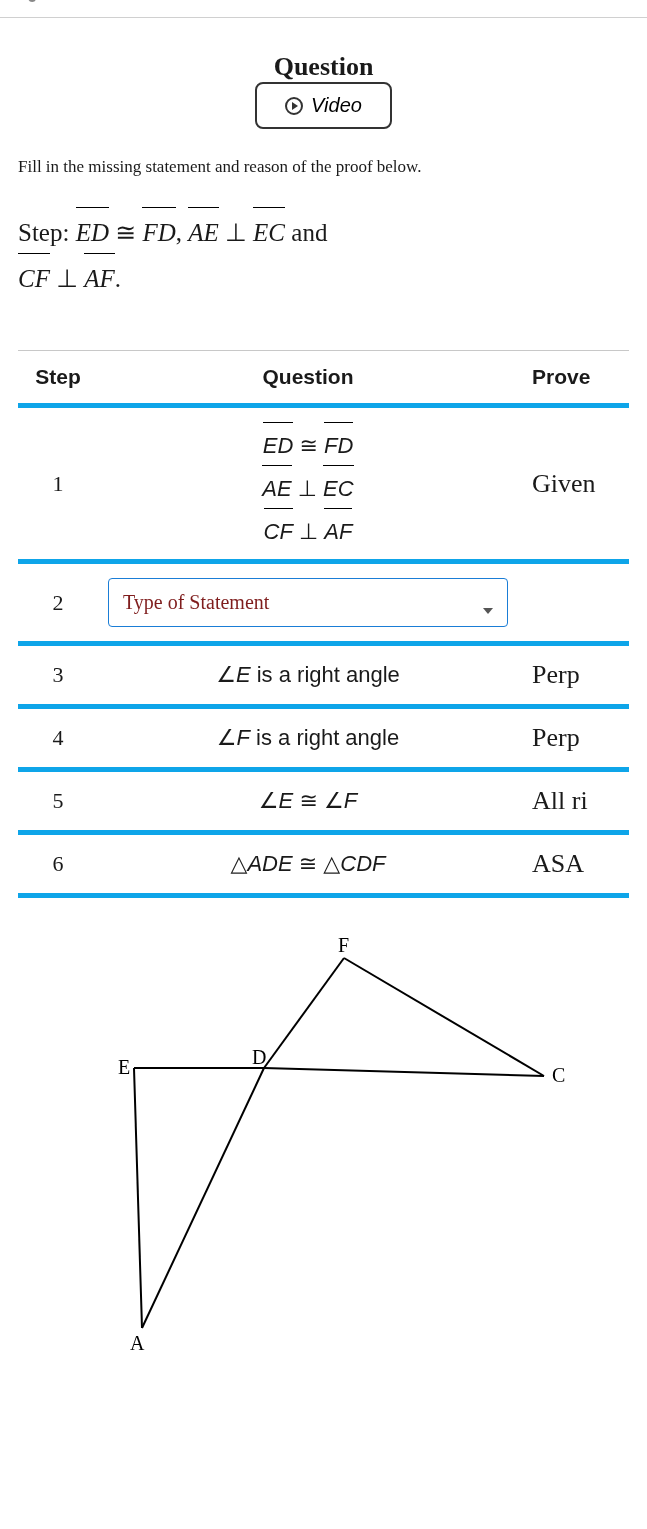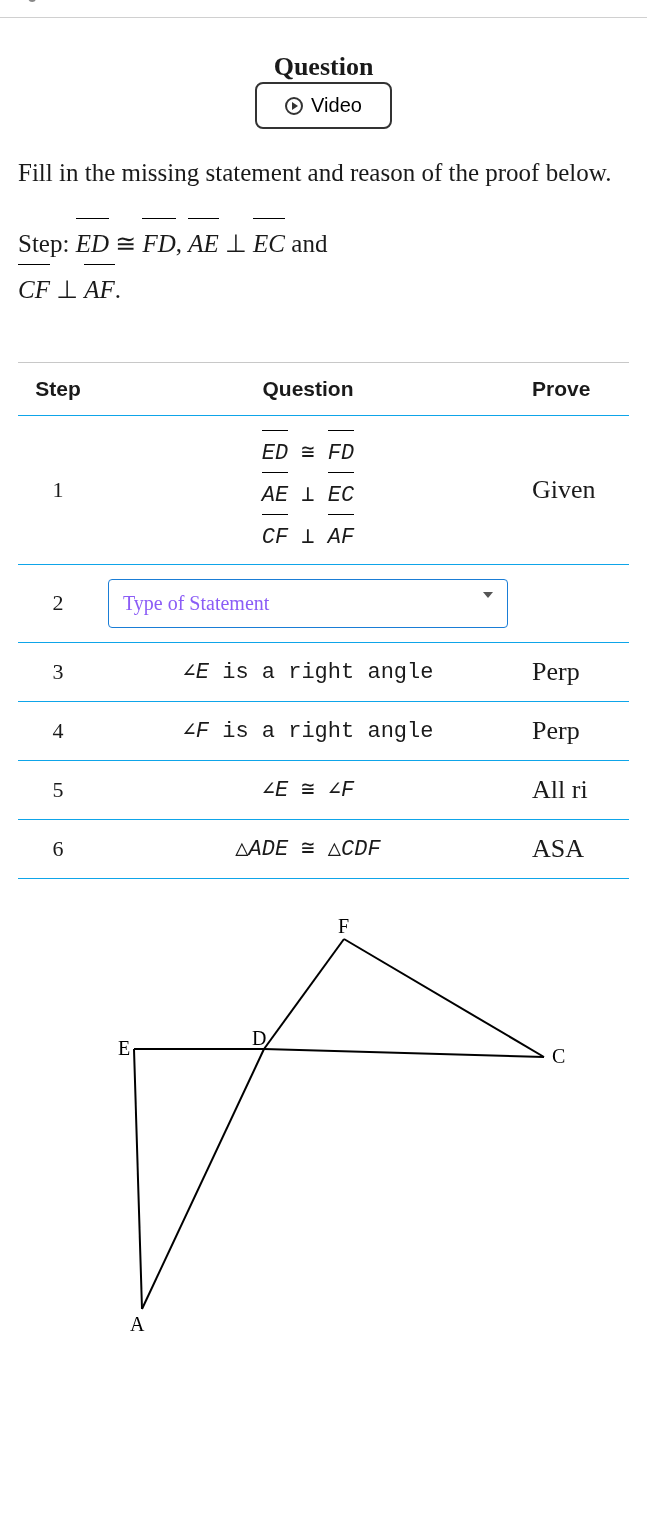--- a/index.html
+++ b/index.html
@@ -43,33 +43,34 @@
     border: 2px solid #333;
     border-radius: 8px;
     background: #fff;
     padding: 10px 28px;
     font-size: 20px;
     font-family: -apple-system, 'Helvetica Neue', Arial, sans-serif;
     display: flex;
     align-items: center;
     gap: 8px;
     cursor: pointer;
+    font-style: italic;
   }
   .play-icon {
     width: 18px; height: 18px; border: 2px solid #333; border-radius: 50%;
     display: inline-flex; align-items: center; justify-content: center;
   }
   .play-icon::before {
     content: ""; display: block; width: 0; height: 0;
     border-left: 6px solid #333; border-top: 4px solid transparent; border-bottom: 4px solid transparent;
     margin-left: 2px;
   }
 
   .prompt {
-    font-size: 25px;
+    font-size: 17px;
     line-height: 1.4;
     margin-bottom: 28px;
   }
   .math-block {
     font-size: 25px;
     line-height: 1.55;
     margin-bottom: 26px;
     font-family: 'Latin Modern', Georgia, serif;
   }
   .seg { border-top: 1.4px solid #000; display: inline-block; line-height: 1; padding-top: 12px; }
@@ -77,50 +78,50 @@
 
   
   .proof-wrap { margin-top: 52px; }
   table.proof {
     border-collapse: collapse;
     width: 100%;
     font-size: 22px;
   }
   table.proof th, table.proof td {
     border-top: 1px solid #c8c8c8;
-    border-bottom: 1px solid #0ea5e9;
+    border-bottom: 5px solid #0ea5e9;
     padding: 14px 10px;
     text-align: center;
     vertical-align: middle;
   }
   table.proof th {
     font-family: -apple-system, 'Helvetica Neue', Arial, sans-serif;
     font-weight: 700;
     font-size: 21px;
   }
   table.proof .step-col { width: 80px; }
   table.proof .stmt-col { width: 420px; }
   table.proof .reason-col { text-align: left; padding-left: 14px; white-space: nowrap; overflow: hidden; }
   table.proof td.reason-col { font-size: 26px; }
   .stmt-stack { display: flex; flex-direction: column; gap: 6px; align-items: center; font-size: 22px; }
-  .stmt-line { font-family: Liberation Mono, monospace; }
+  .stmt-line { font-family: Liberation Sans, sans-serif; }
 
   .stmt-input {
     width: 100%;
     border: 1.5px solid #1a7dd6;
     border-radius: 4px;
     padding: 12px 14px;
     font-size: 20px;
-    color: #8b5cf6;
+    color: #7f1d1d;
     background: #fff;
     font-family: Georgia, serif;
     text-align: left;
     display: flex;
     justify-content: space-between;
-    align-items: flex-start;
+    align-items: flex-end;
     cursor: pointer;
   }
   .caret-down {
     width: 0; height: 0;
     border-left: 5px solid transparent;
     border-right: 5px solid transparent;
     border-top: 6px solid #555;
   }
 
   

